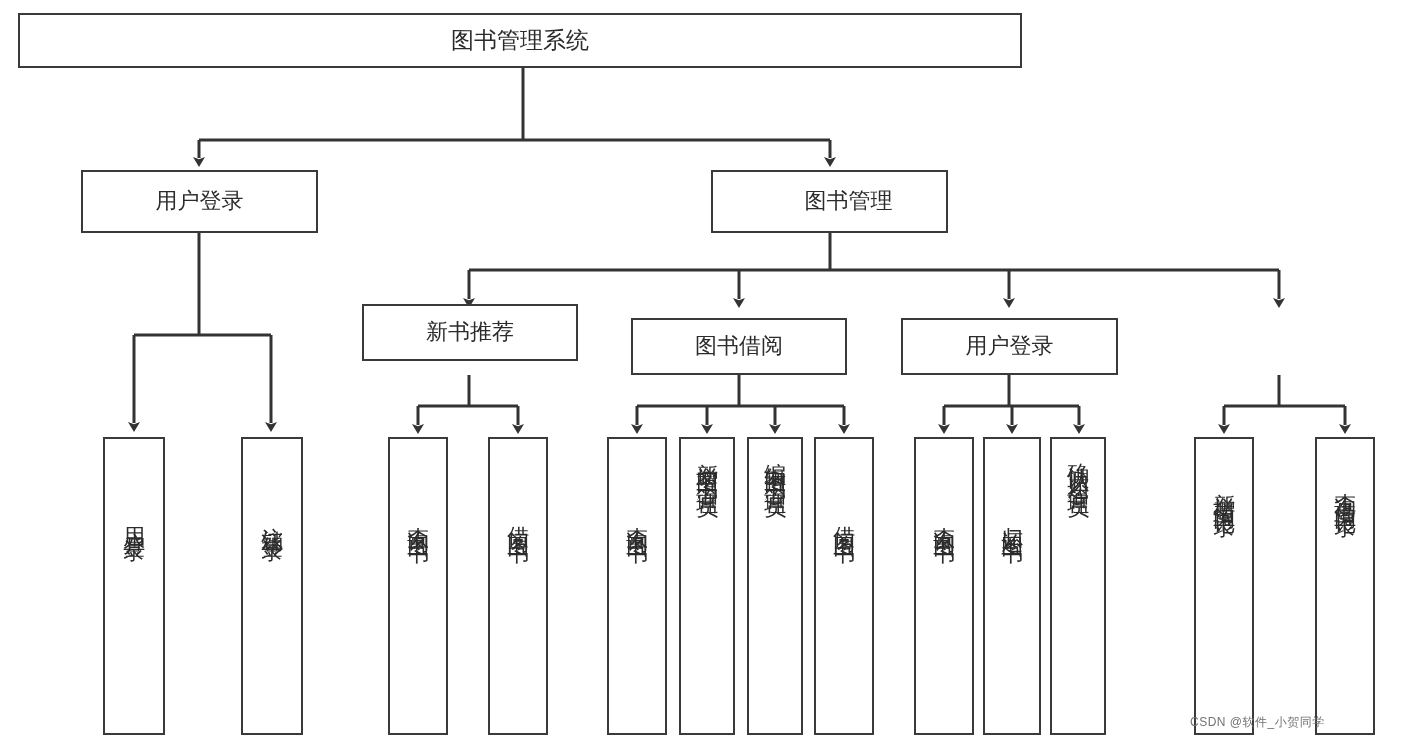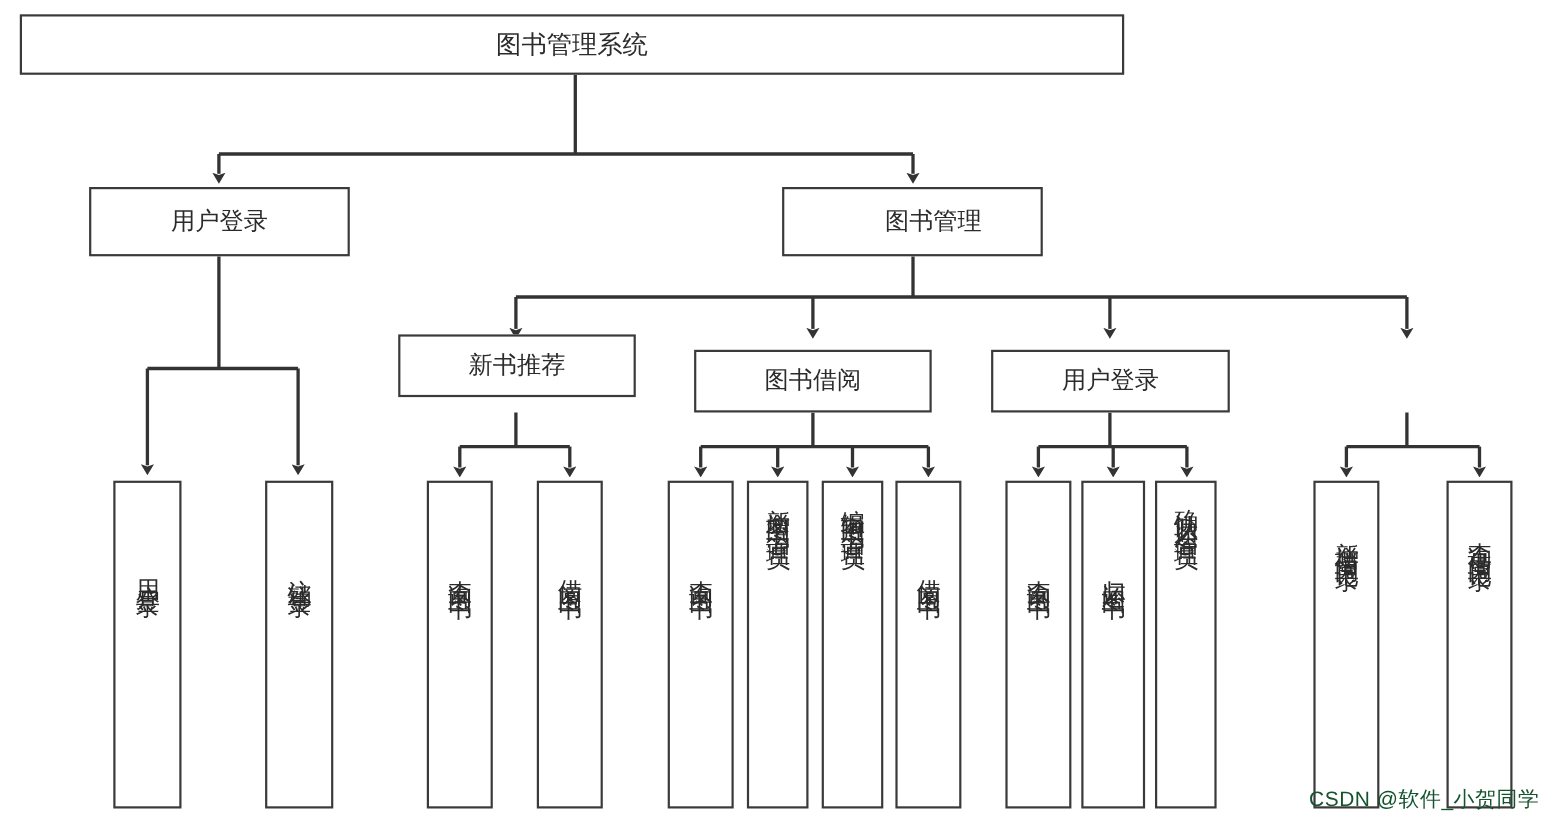--- a/index.html
+++ b/index.html
@@ -50,22 +50,22 @@
   }
   .node.vert .label {
     writing-mode: vertical-rl;
     text-orientation: upright;
     font-size: 22px;
     letter-spacing: 5px;
   }
   #root-node .label { font-size: 23px; }
   .watermark {
     position: absolute;
-    font-size: 19px;
-    color: #14532d;
+    font-size: 12px;
+    color: #737373;
     white-space: nowrap;
     letter-spacing: 0.5px;
   }
 </style>
 </head>
 <body>
 
 <div id="canvas">
 
   <svg id="wires" viewBox="0 0 1405 747">

